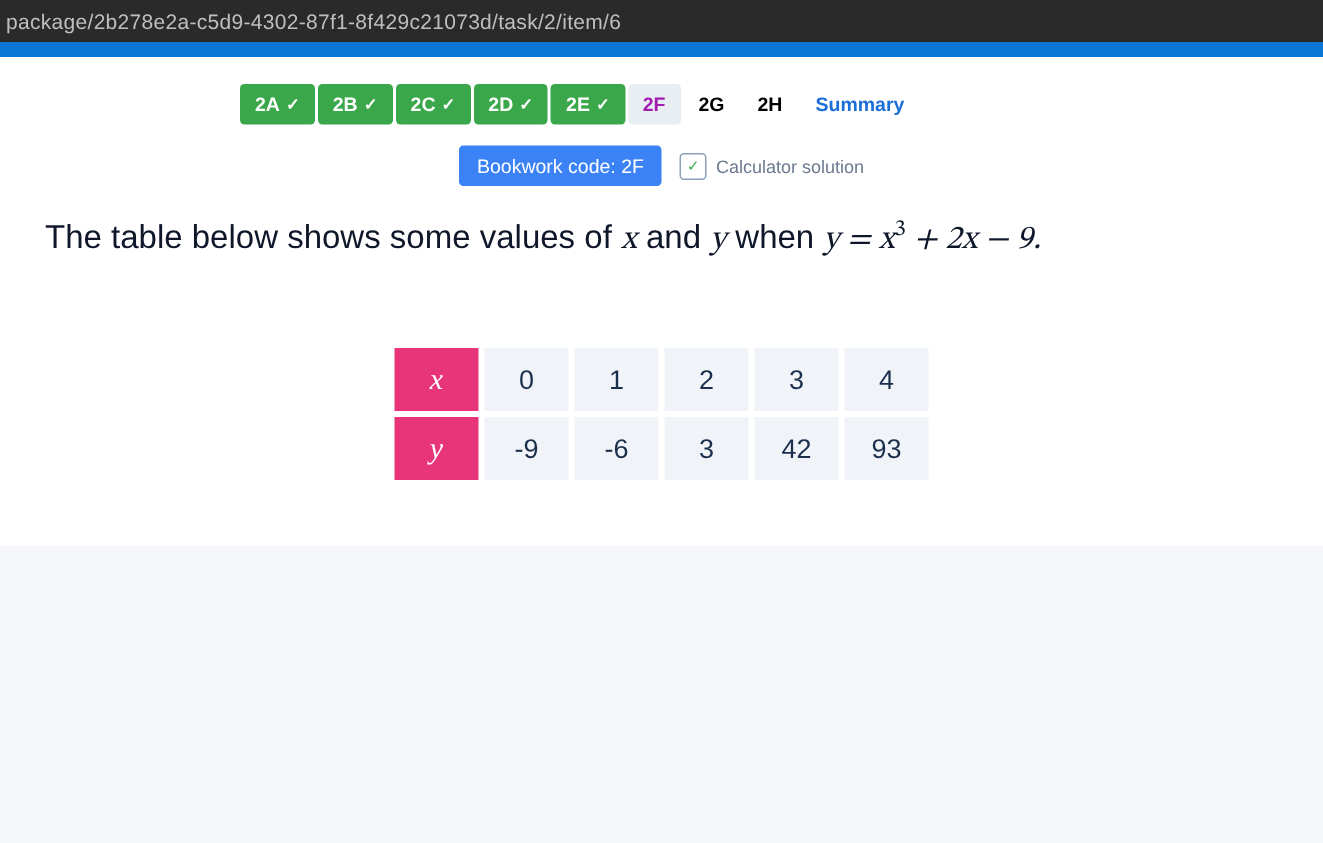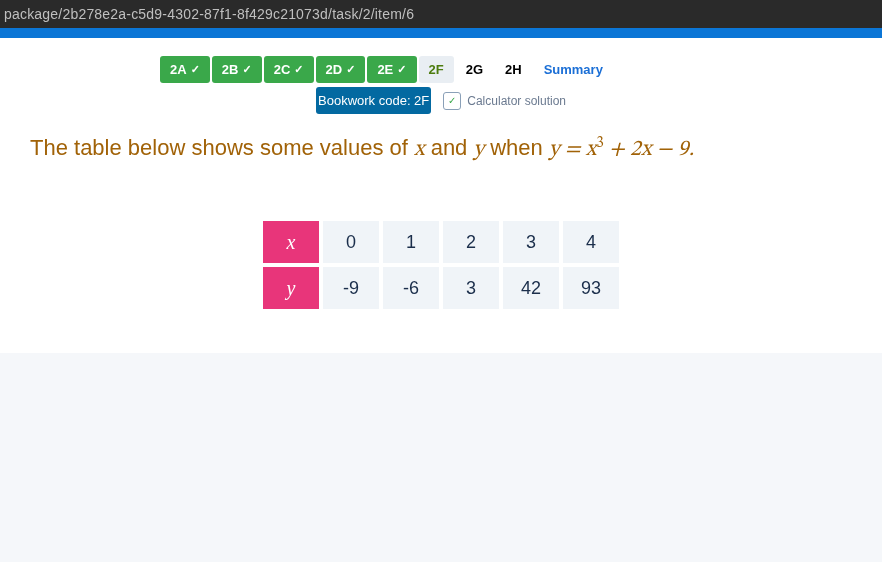--- a/index.html
+++ b/index.html
@@ -23,50 +23,50 @@
   }
   .content {
     background: #ffffff;
     padding: 18px 20px 40px 20px;
   }
   .tab-row {
     display: flex;
     align-items: center;
     gap: 2px;
     margin-left: 140px;
-    margin-bottom: 4px;
+    margin-bottom: 14px;
   }
   .tab {
     display: inline-flex;
     align-items: center;
     gap: 4px;
     font-size: 13px;
     font-weight: 600;
     padding: 6px 10px;
     border-radius: 3px;
     color: #fff;
     cursor: pointer;
   }
   .tab.done { background: #3aa84a; }
-  .tab.current { background: #e9eef3; color: #4d7c0f; }
+  .tab.current { background: #e9eef3; color: #a21caf; }
   .tab.pending { background: transparent; color: #000000; }
   .tab.summary { background: transparent; color: #1b6fd6; font-weight: 600; }
   .check { font-size: 11px; }
   .meta-row {
     display: flex;
     align-items: center;
     justify-content: center;
     gap: 12px;
     margin-bottom: 16px;
   }
   .bookwork {
-    background: #0369a1;
+    background: #3b82f6;
     color: #fff;
     font-size: 13px;
-    padding: 6px 2px;
+    padding: 6px 12px;
     border-radius: 3px;
   }
   .calc {
     display: flex;
     align-items: center;
     gap: 6px;
     color: #6b7a90;
     font-size: 12px;
   }
   .calc-icon {
@@ -74,21 +74,21 @@
     border: 1px solid #8aa0b8;
     border-radius: 3px;
     display: inline-flex;
     align-items: center;
     justify-content: center;
     font-size: 10px;
     color: #3aa84a;
   }
   .question {
     font-size: 22px;
-    color: #a16207;
+    color: #0f172a;
     line-height: 1.6;
     text-align: left;
     margin: 0 10px 14px 10px;
   }
   .question.center { text-align: center; }
   .math { font-family: "Cambria Math", "STIX Two Math", Georgia, serif; font-style: italic; }
   sup { font-size: 0.7em; vertical-align: super; font-style: normal; }
   .table-wrap {
     display: flex;
     justify-content: center;

